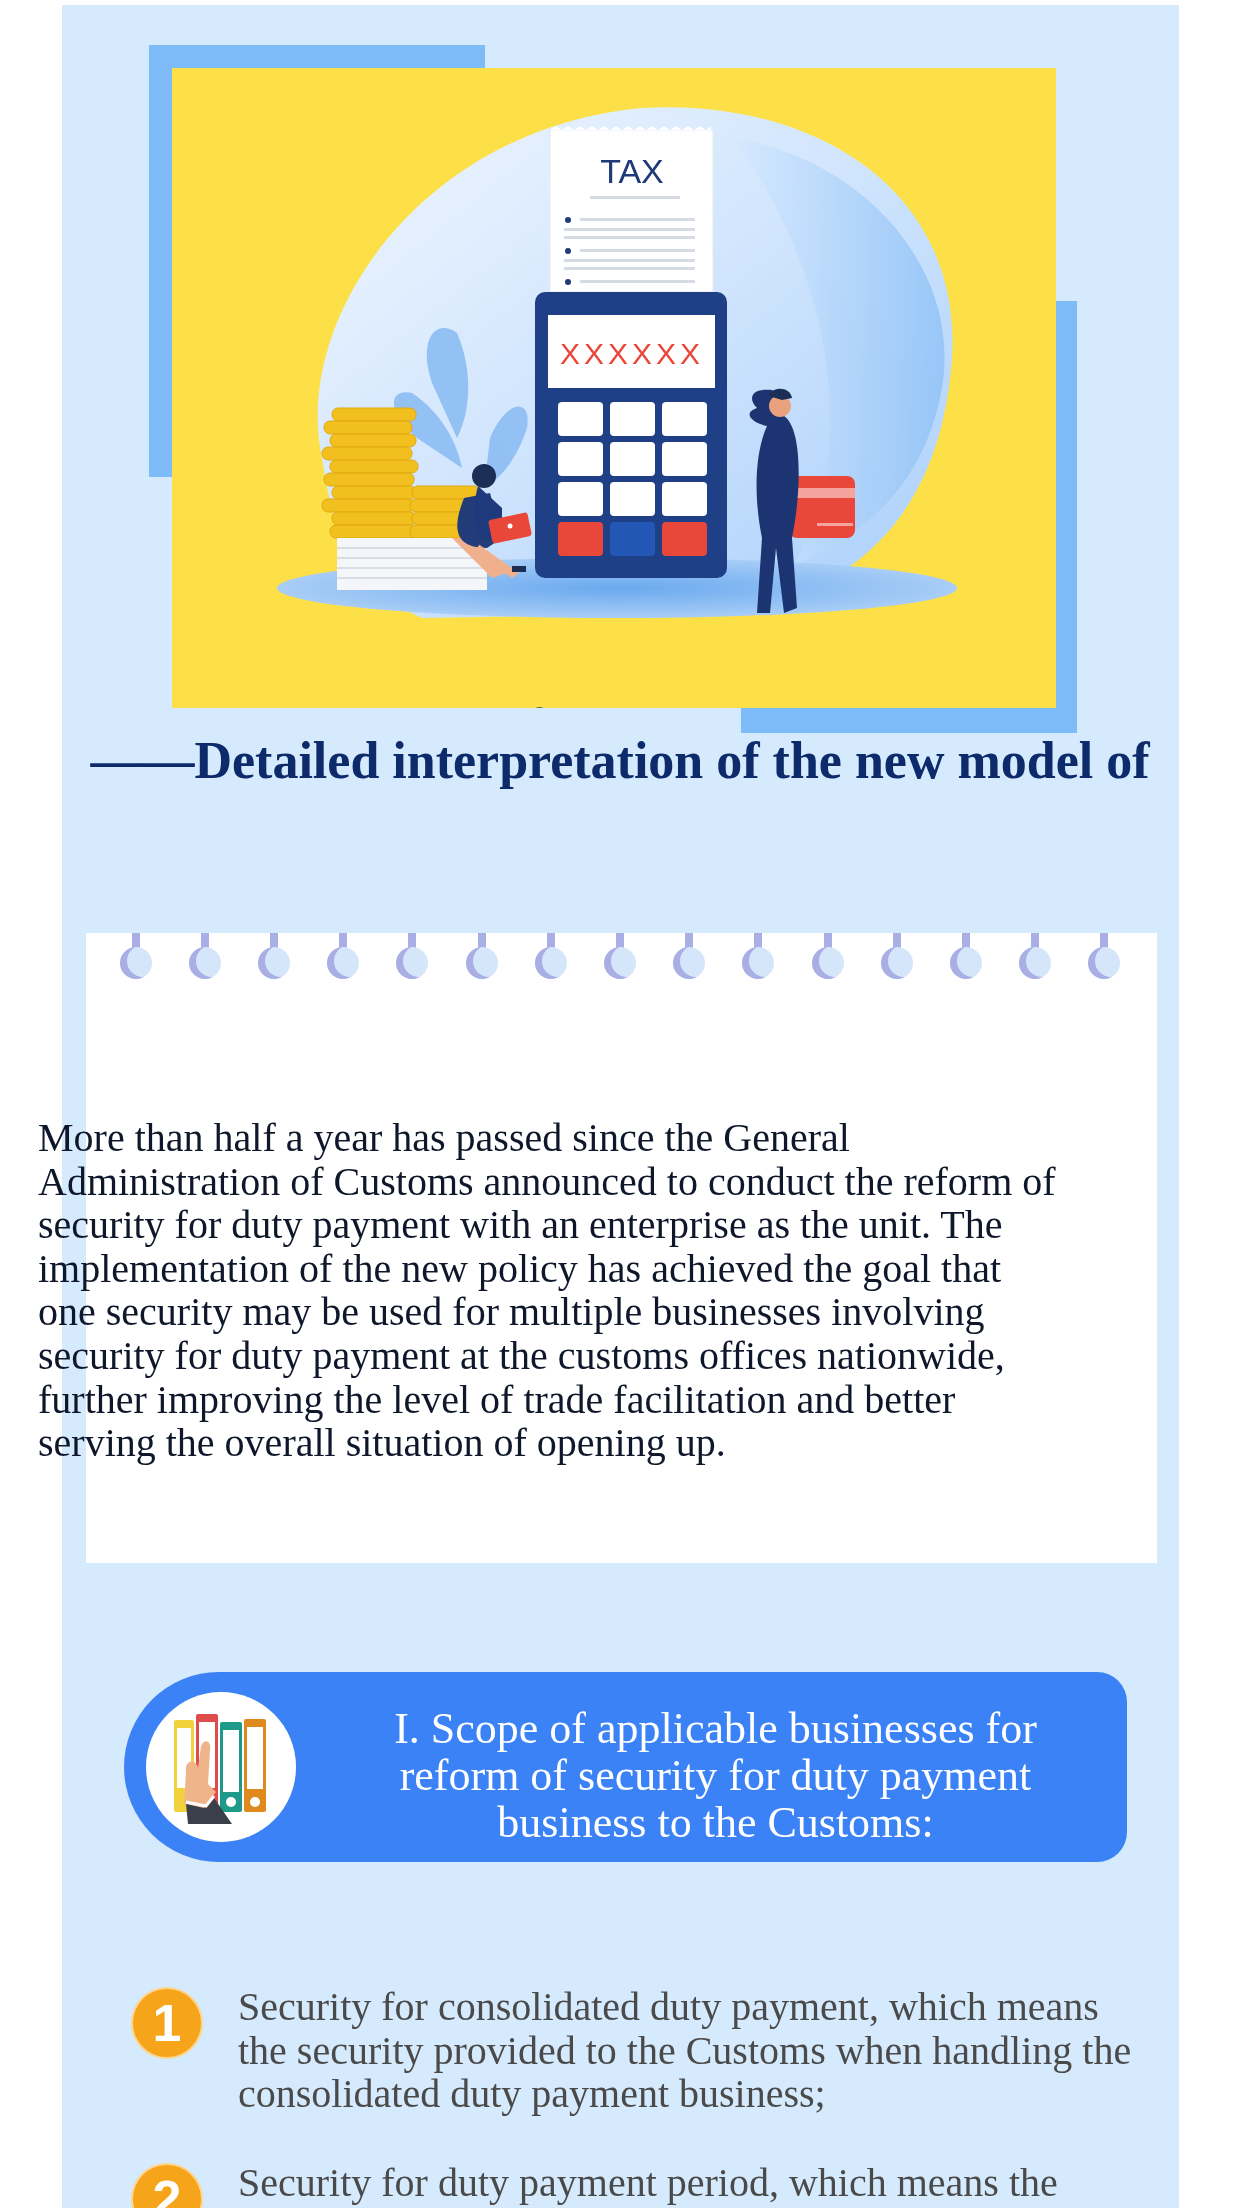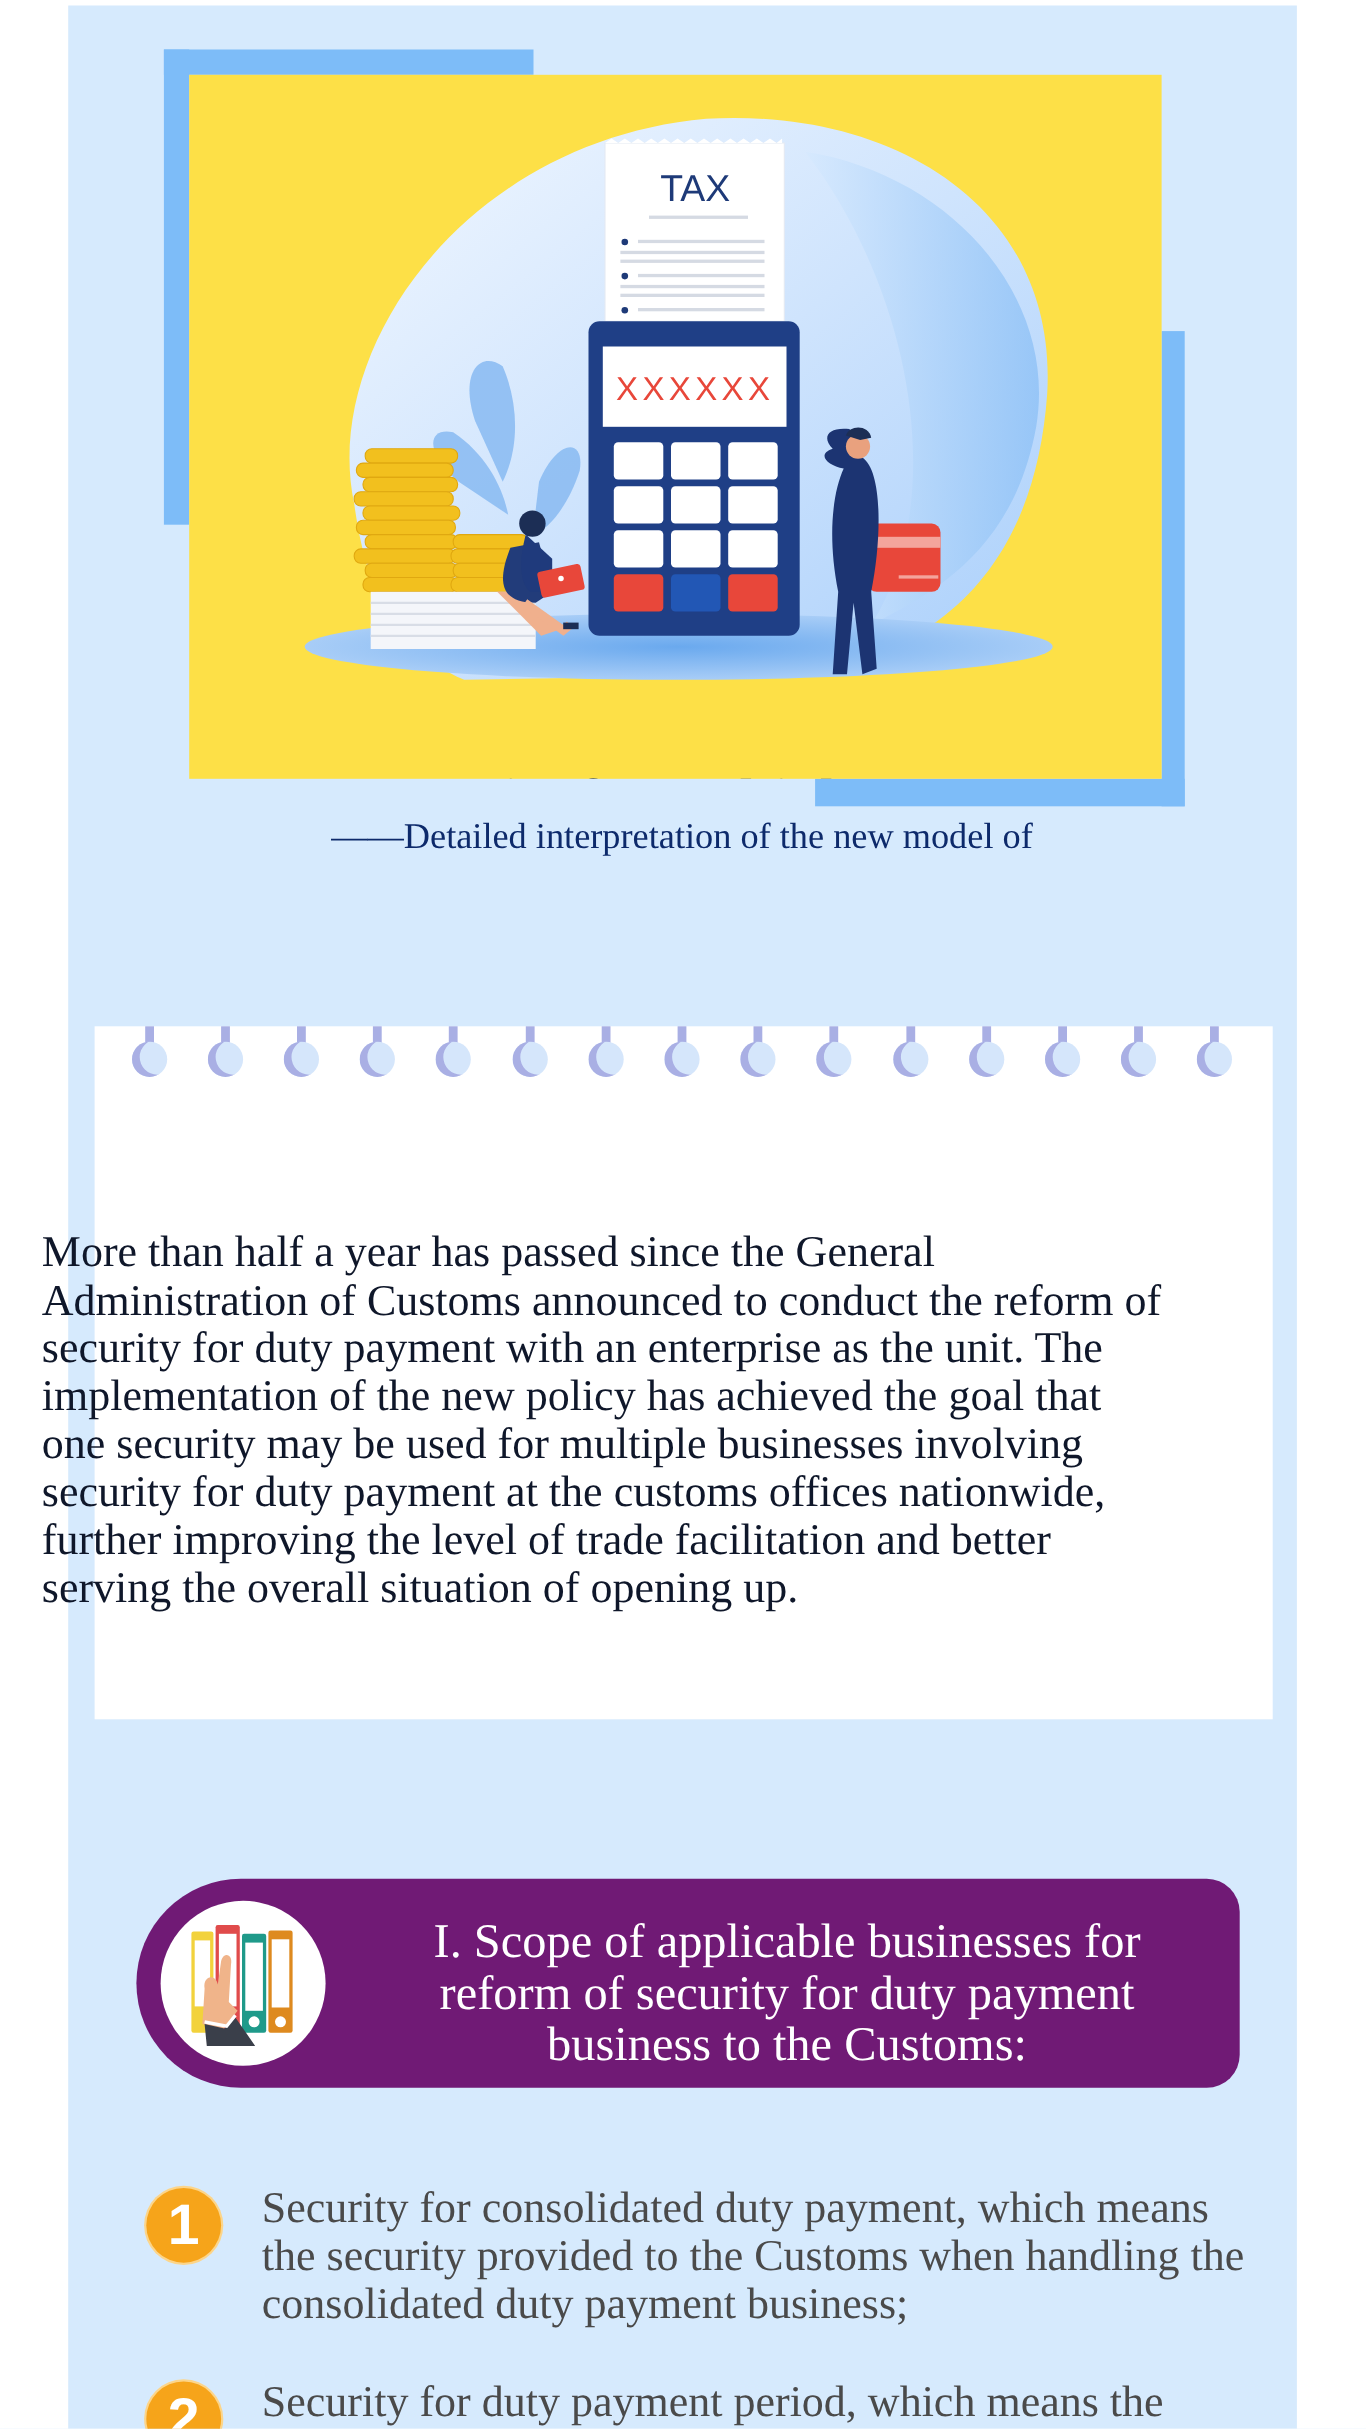--- a/index.html
+++ b/index.html
@@ -18,41 +18,41 @@
     position: absolute; left: 172px; top: 68px; width: 884px; height: 640px;
     background: #fde047; overflow: hidden;
   }
   .hero-title {
     position: absolute; left: 0; right: 0; top: 628px;
     text-align: center; color: #0d2a6b; font-weight: bold;
     font-size: 50px; line-height: 60px; letter-spacing: 0.2px;
   }
   .subtitle {
     position: absolute; left: 90px; width: 1060px; top: 737px;
-    text-align: center; color: #0d2a6b; font-weight: normal;
-    font-size: 33px; line-height: 48px;
+    text-align: center; color: #0d2a6b; font-weight: bold;
+    font-size: 52px; line-height: 48px;
   }
   
   .notebook {
     position: absolute; left: 86px; top: 933px; width: 1071px; height: 630px;
     background: #ffffff;
   }
   .rings { position: absolute; left: 0; top: 0; width: 100%; height: 60px; }
   .ring { position: absolute; top: 0; width: 34px; height: 50px; }
   .ring .stem { position: absolute; left: 12px; top: 0; width: 8px; height: 20px; background: #a9afe4; }
   .ring .hole { position: absolute; left: 0; top: 14px; width: 32px; height: 32px; border-radius: 50%;
     background: #d5e6fb; box-shadow: inset 7px -2px 0 0 #a9afe4; }
   .intro {
     position: absolute; left: 38px; top: 1116px; width: 1020px;
     color: #0f172a; font-size: 40px; line-height: 43.6px;
   }
   
   .section-pill {
-    position: absolute; left: 124px; top: 1708px; width: 1003px; height: 190px;
-    background: #701a75; border-radius: 95px 30px 30px 95px;
+    position: absolute; left: 124px; top: 1672px; width: 1003px; height: 190px;
+    background: #3b82f6; border-radius: 95px 30px 30px 95px;
   }
   .pill-circle {
     position: absolute; left: 22px; top: 20px; width: 150px; height: 150px; border-radius: 50%;
     background: #ffffff; overflow: hidden;
   }
   .section-title {
     position: absolute; left: 190px; right: 10px; top: 33px;
     text-align: center; color: #ffffff; font-size: 44px; line-height: 47px;
   }
   

